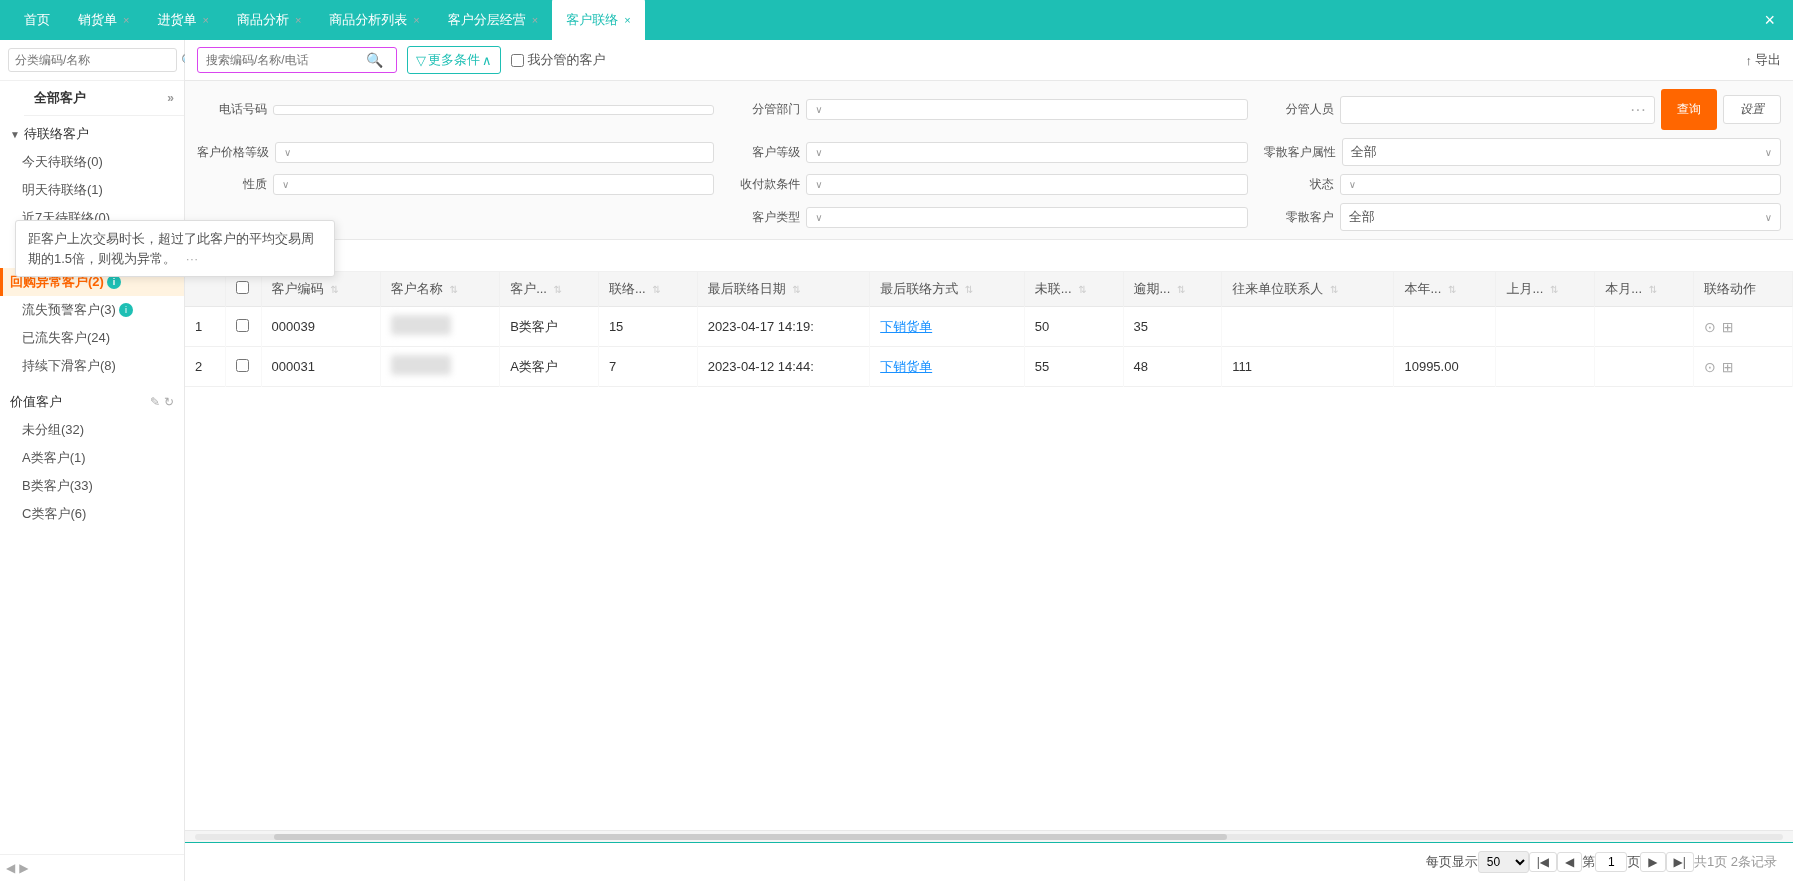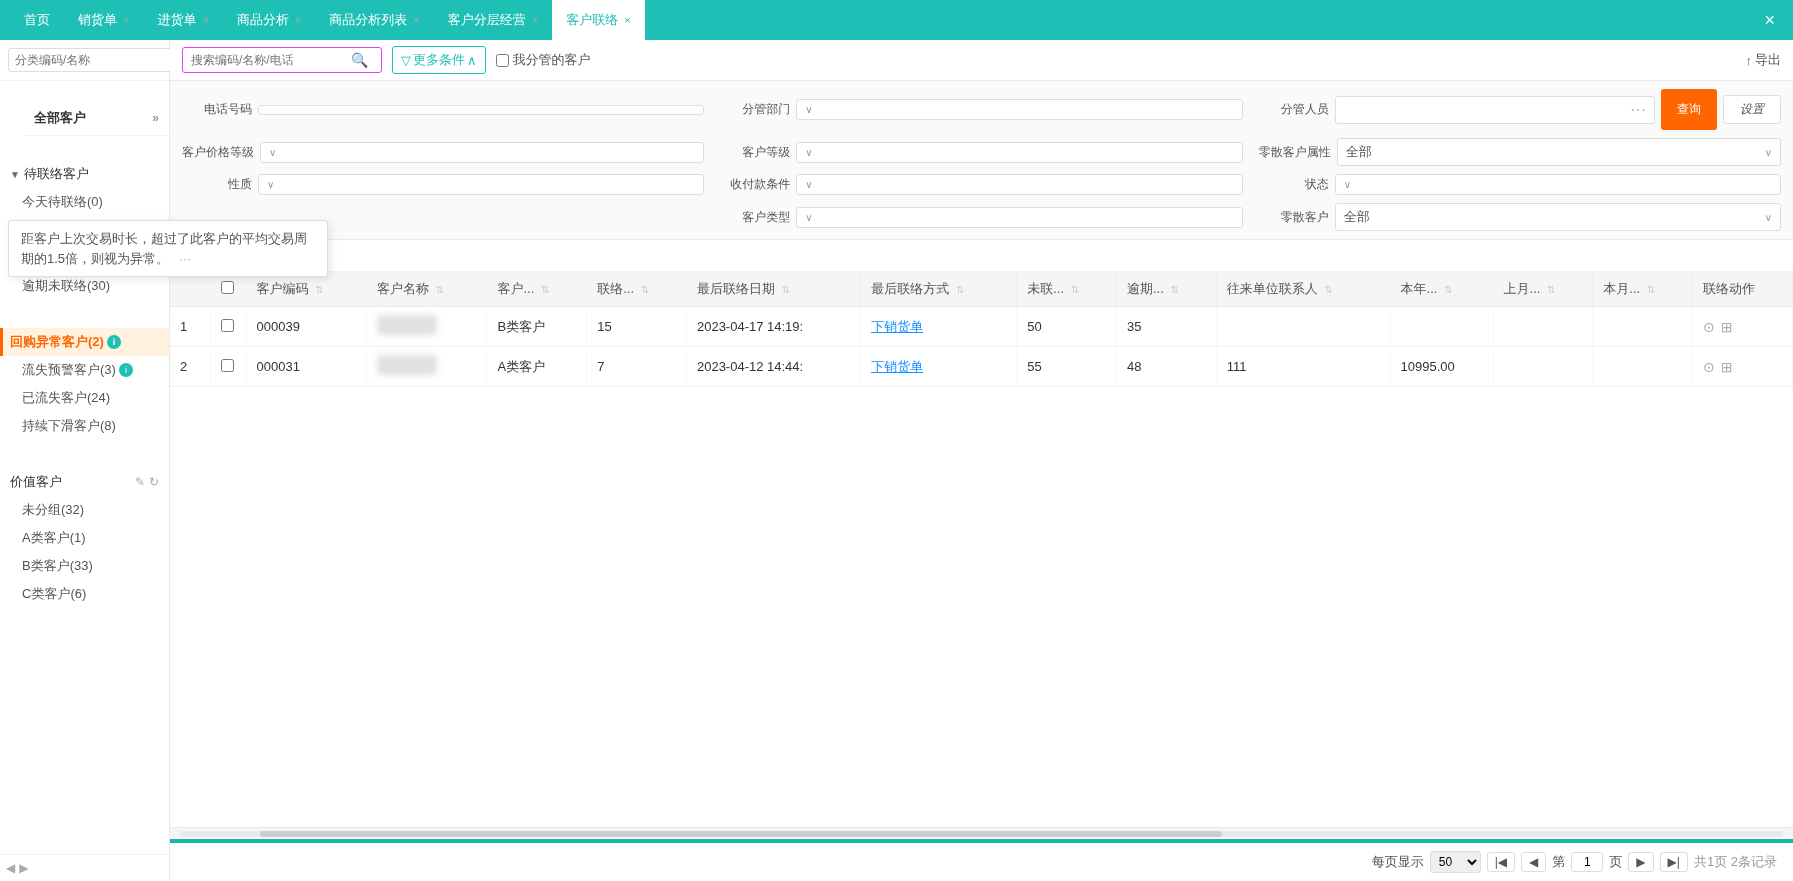--- a/index.html
+++ b/index.html
@@ -22,22 +22,22 @@
     .top-nav-item .close-x { margin-left: 6px; font-size: 11px; color: #aaa; }
     .top-nav-item.active .close-x { color: #1ebfb4; }
     .top-nav-spacer { flex: 1; }
     .top-nav-close { color: white; font-size: 18px; cursor: pointer; padding: 0 8px; }
 
     
     .main-layout { display: flex; height: calc(881px - 40px); }
 
     
     .sidebar {
-      width: 170px; background: white; border-right: 1px solid #e8e8e8;
-      display: flex; flex-direction: column; flex-shrink: 0; gap: 20px;
+      width: 185px; background: white; border-right: 1px solid #e8e8e8;
+      display: flex; flex-direction: column; flex-shrink: 0;
     }
     .sidebar-search {
       display: flex; align-items: center; padding: 8px 8px;
       border-bottom: 1px solid #f0f0f0;
     }
     .sidebar-search input {
       flex: 1; border: 1px solid #ddd; border-radius: 3px;
       padding: 4px 6px; font-size: 12px; outline: none;
     }
     .sidebar-search .search-icon { margin-left: 4px; color: #999; cursor: pointer; }
@@ -66,21 +66,21 @@
     .sidebar-group-title {
       display: flex; align-items: center; justify-content: space-between;
       padding: 5px 10px;
       color: #333; font-size: 13px; cursor: pointer;
     }
     .sidebar-group-title .icons { display: flex; gap: 4px; }
 
     
     .tooltip-box {
       position: absolute;
-      left: 8px; top: 220px;
+      left: 15px; top: 220px;
       background: white; border: 1px solid #ddd;
       padding: 8px 12px; font-size: 12px; color: #555;
       box-shadow: 2px 2px 8px rgba(0,0,0,0.1);
       z-index: 100; max-width: 320px; line-height: 1.5;
       border-radius: 3px;
     }
 
     
     .content-area {
       flex: 1; display: flex; flex-direction: column; overflow: hidden;
@@ -170,22 +170,22 @@
     
     .table-toolbar {
       display: flex; align-items: center; padding: 6px 10px;
       background: white; border-bottom: 1px solid #f0f0f0;
     }
     .settings-icon { color: #888; font-size: 16px; cursor: pointer; }
 
     
     .pagination {
       display: flex; align-items: center; justify-content: flex-end;
-      padding: 8px 16px; background: white; border-top: 4px solid #14b8a6;
-      font-size: 12px; color: #555; gap: 6px;
+      padding: 8px 16px; background: white; border-top: 1px solid #14b8a6;
+      font-size: 12px; color: #555; 
     }
     .pagination .page-size-label { color: #555; }
     .pagination select {
       border: 1px solid #ddd; padding: 2px 4px; border-radius: 3px;
       font-size: 12px; outline: none;
     }
     .pagination .nav-btn {
       border: 1px solid #ddd; background: white;
       padding: 2px 7px; border-radius: 3px; cursor: pointer; color: #555;
       font-size: 12px;

